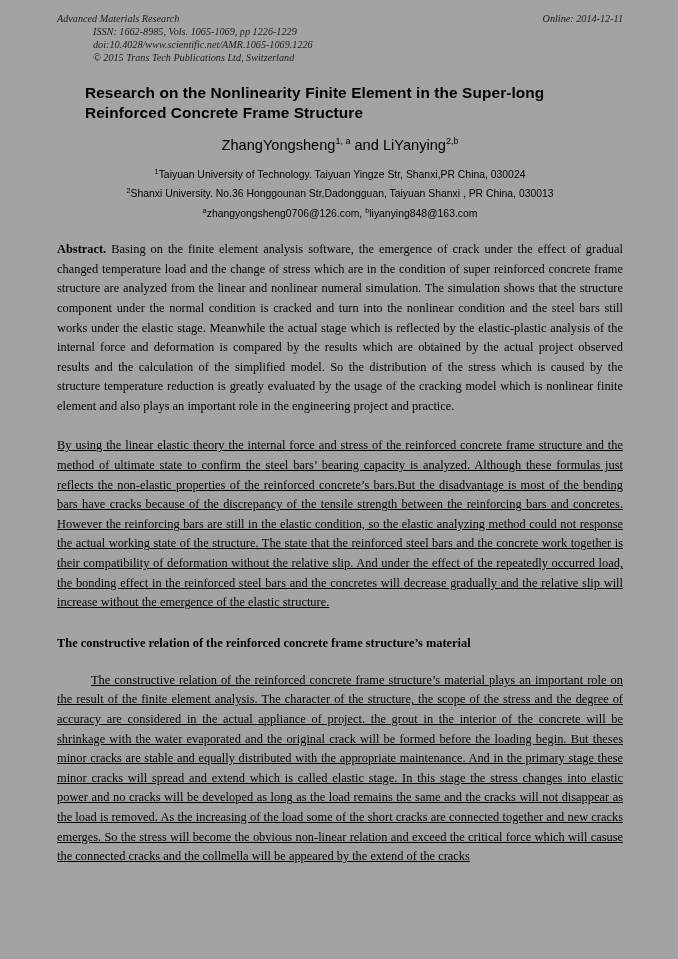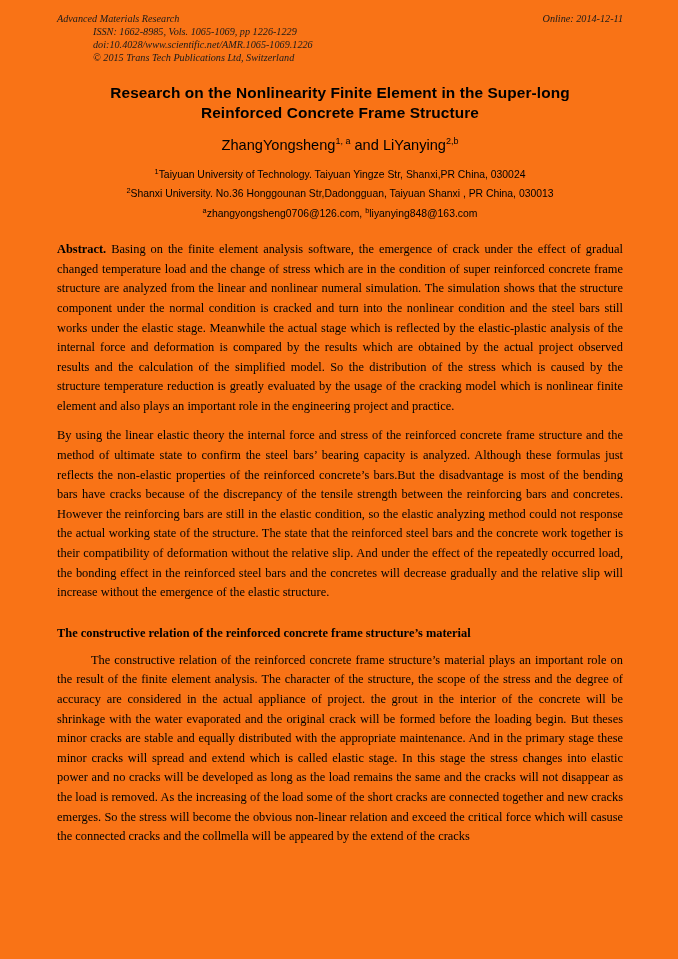--- a/index.html
+++ b/index.html
@@ -14,21 +14,21 @@
     font-family: "Liberation Serif", "DejaVu Serif", serif;
     color: #000000;
     -webkit-font-smoothing: none;
   }
   .page {
     position: relative;
     width: 678px;
     height: 959px;
     box-sizing: border-box;
     padding: 0;
-    background: #f97316;
+    background: #a3a3a3;
   }
   .content {
     position: absolute;
     left: 57px;
     top: 13px;
     width: 566px;
   }
 
   
   .journal-header {
@@ -50,21 +50,20 @@
     white-space: nowrap;
   }
   .journal-header .hdr-line {
     white-space: nowrap;
     margin-left: 36px;
   }
 
   
   .title-block {
     margin-top: 18px;
-    text-align: center;
   }
   .paper-title {
     font-family: "Liberation Sans", "DejaVu Sans", sans-serif;
     font-weight: bold;
     font-size: 15.4px;
     line-height: 20.5px;
     letter-spacing: 0.1px;
     margin: 0;
     padding: 0 28px;
   }
@@ -133,21 +132,22 @@
     margin-top: 22px;
   }
 
   
   .body-par {
     font-family: "Liberation Serif", "DejaVu Serif", serif;
     font-size: 12.4px;
     line-height: 19.6px;
     text-align: justify;
     text-justify: inter-word;
-    margin-top: 10px;
+    margin-top: 20px;
+    text-decoration: underline;
   }
   .body-par.indent {
     text-indent: 34px;
   }
 </style>
 </head>
 <body>
 
 <div class="page">
   <div class="content">

